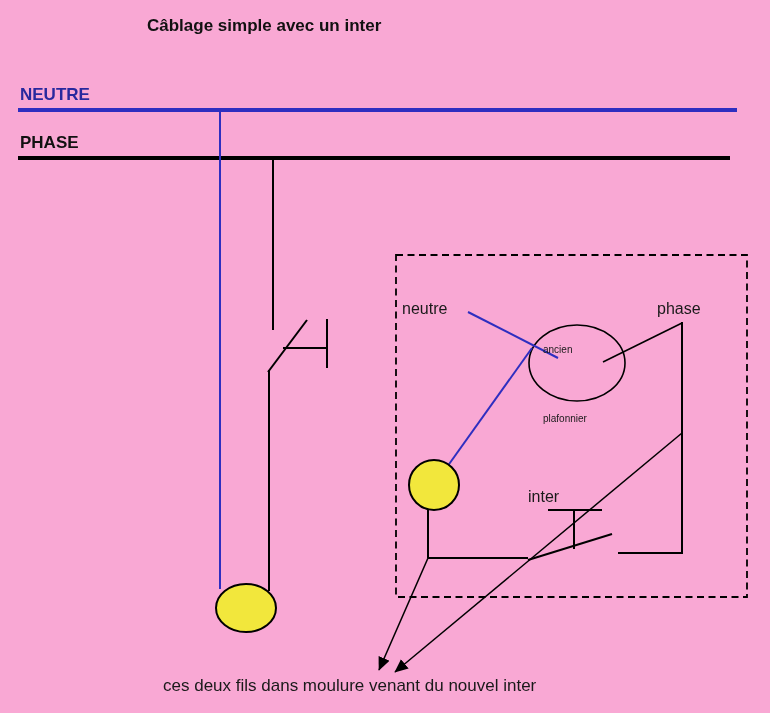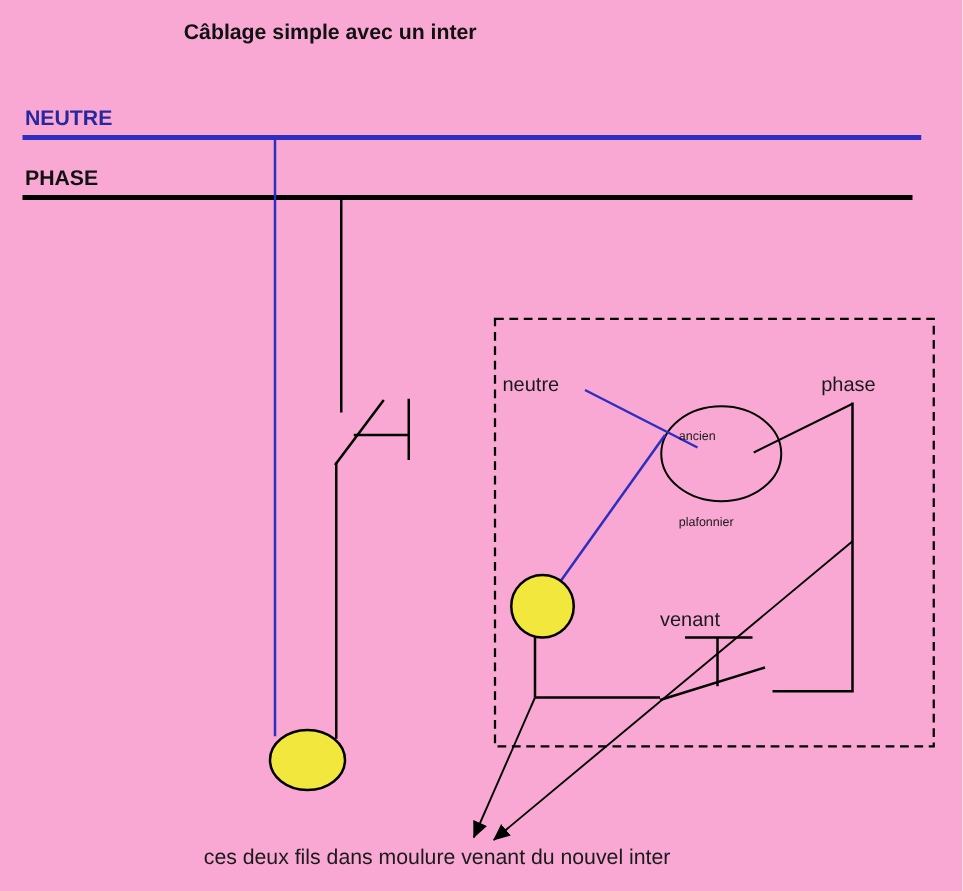--- a/index.html
+++ b/index.html
@@ -77,17 +77,17 @@
 
   <div class="lbl lbl-neutre">neutre</div>
 
   <div class="lbl lbl-fixture">
     <div>ancien</div>
     <div>plafonnier</div>
   </div>
 
   <div class="lbl lbl-phase">phase</div>
 
-  <div class="lbl lbl-inter">venant</div>
+  <div class="lbl lbl-inter">inter</div>
 
   <div class="lbl footer">ces deux fils dans moulure venant du nouvel inter</div>
 
 </div>
 
 </body></html>

